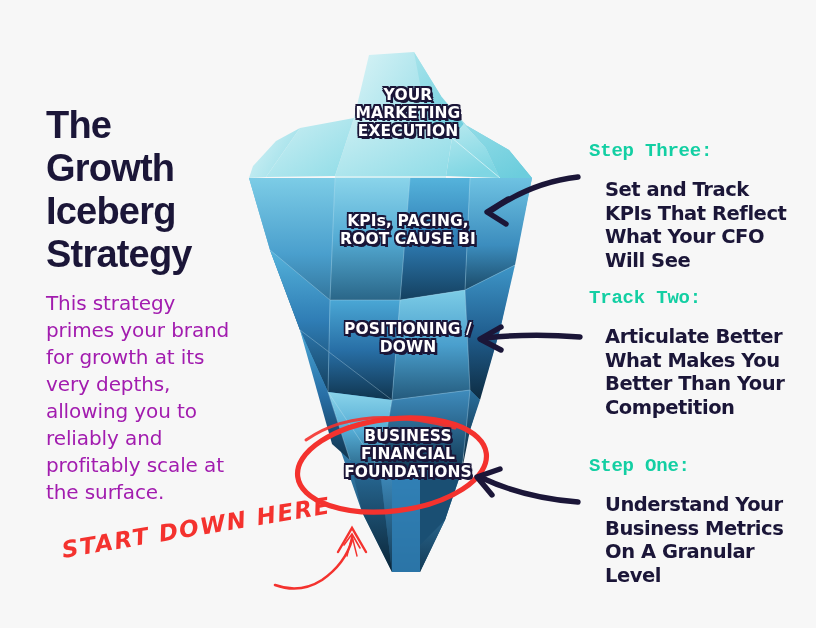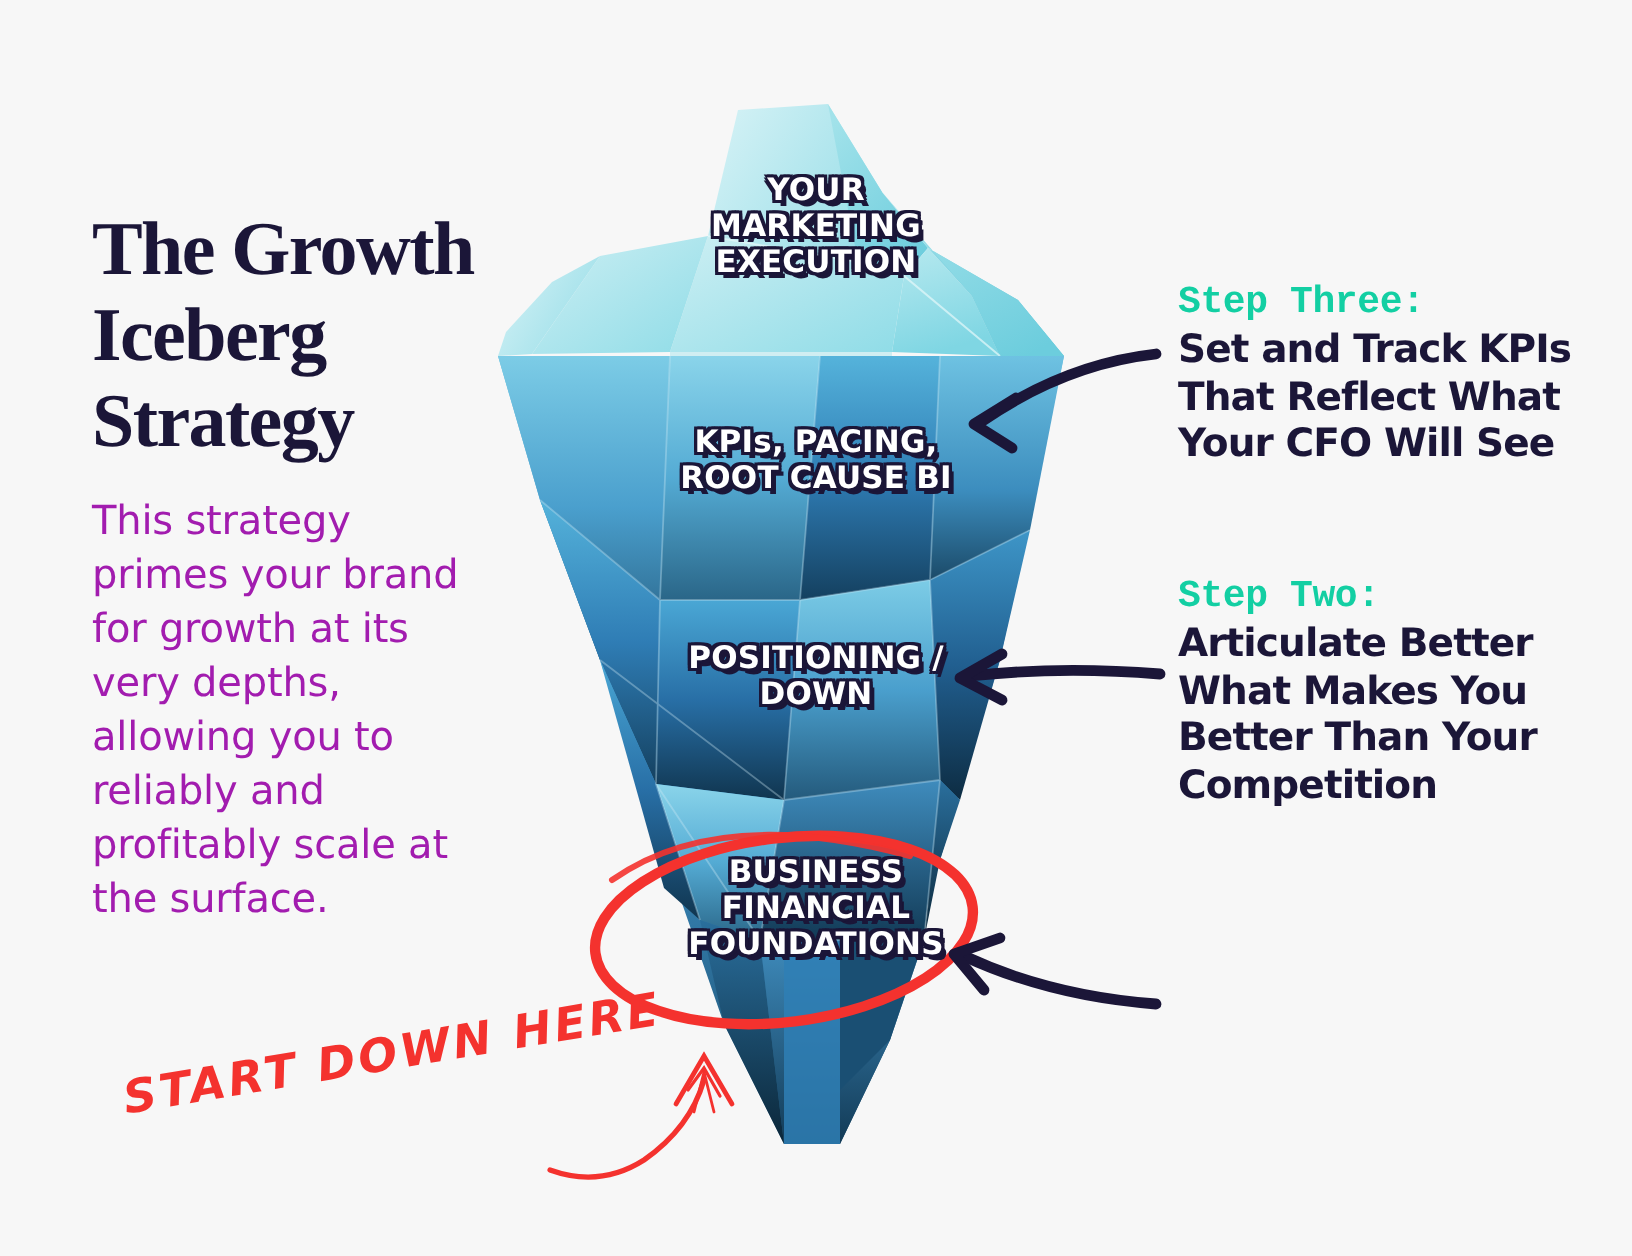--- a/index.html
+++ b/index.html
@@ -10,21 +10,21 @@
     overflow:hidden;
     position:relative;
   }
   #stage{position:absolute;inset:0;width:816px;height:605px;}
 
   
   #left-col{
     position:absolute;left:46px;top:104px;width:200px;
   }
   #headline{
-    font-family:Liberation Serif, serif;
+    font-family:Liberation Sans, sans-serif;
     font-weight:bold;
     font-size:38px;
     line-height:43px;
     letter-spacing:-0.8px;
     color:#1b1638;
     margin:0;
   }
   #intro{
     margin:14px 0 0 0;
     font-family:"DejaVu Sans", sans-serif;
@@ -45,21 +45,21 @@
     letter-spacing:-0.2px;
     margin:0 0 1px 0;
   }
   .step-body{
     font-family:"DejaVu Sans", sans-serif;
     font-weight:bold;
     font-size:19.5px;
     line-height:23.5px;
     color:#1b1638;
     letter-spacing:-0.45px;
-    margin:0;
+    margin:16px;
   }
   #step-3{top:140px;}
   #step-2{top:287px;}
   #step-1{top:455px;}
 
   
   .berg-label{
     position:absolute;
     text-align:center;
     font-family:"DejaVu Sans", sans-serif;
@@ -257,20 +257,24 @@
     <h1 id="headline">The Growth Iceberg Strategy</h1>
     <p id="intro">This strategy primes your brand for growth at its very depths, allowing you to reliably and profitably scale at the surface.</p>
   </div>
 
   <div class="step" id="step-3">
     <p class="step-kicker">Step Three:</p>
     <p class="step-body">Set and Track KPIs That Reflect What Your CFO Will See</p>
   </div>
 
   <div class="step" id="step-2">
-    <p class="step-kicker">Step Two:</p>
+    <p class="step-kicker">Track Two:</p>
     <p class="step-body">Articulate Better What Makes You Better Than Your Competition</p>
   </div>
 
+  <div class="step" id="step-1">
+    <p class="step-kicker">Step One:</p>
+    <p class="step-body">Understand Your Business Metrics On A Granular Level</p>
+  </div>
 
   <div id="start-here">START DOWN HERE</div>
 
 </div>
 
 </body></html>

